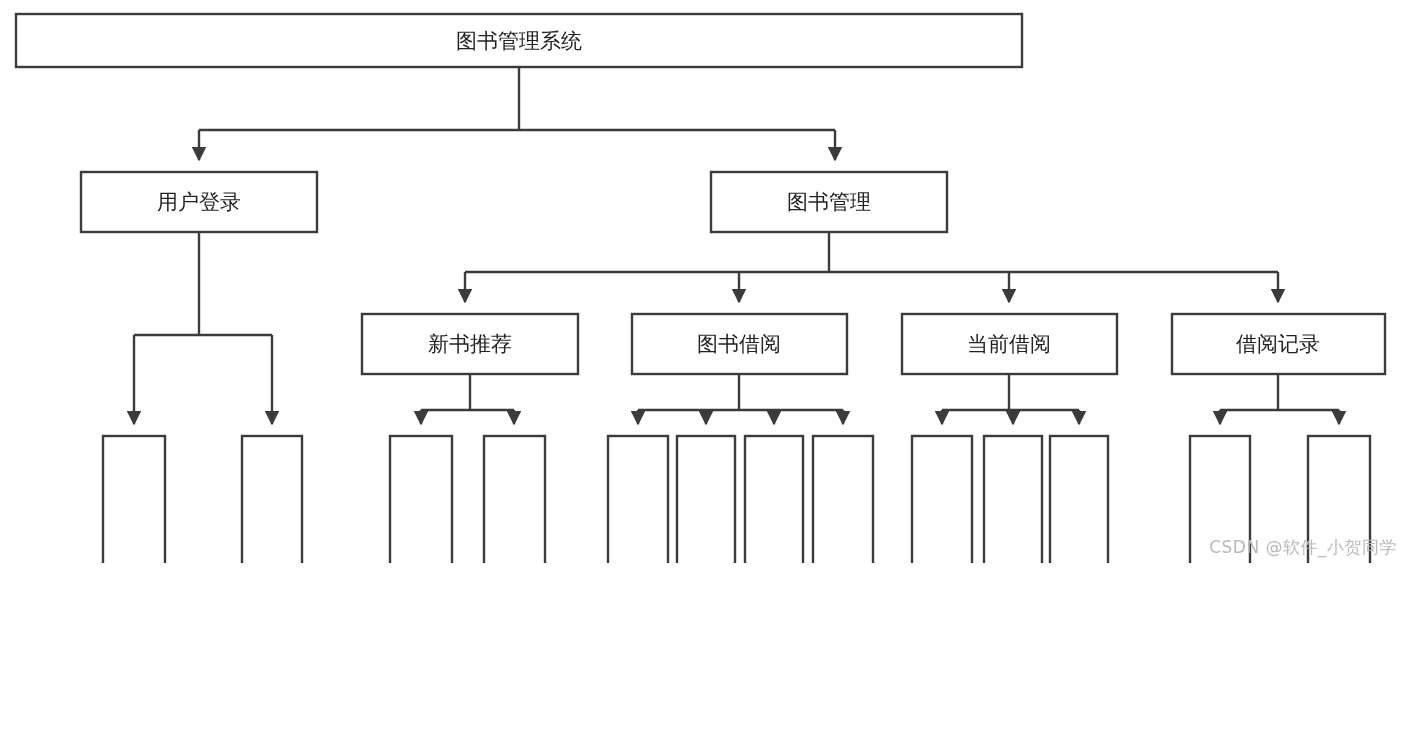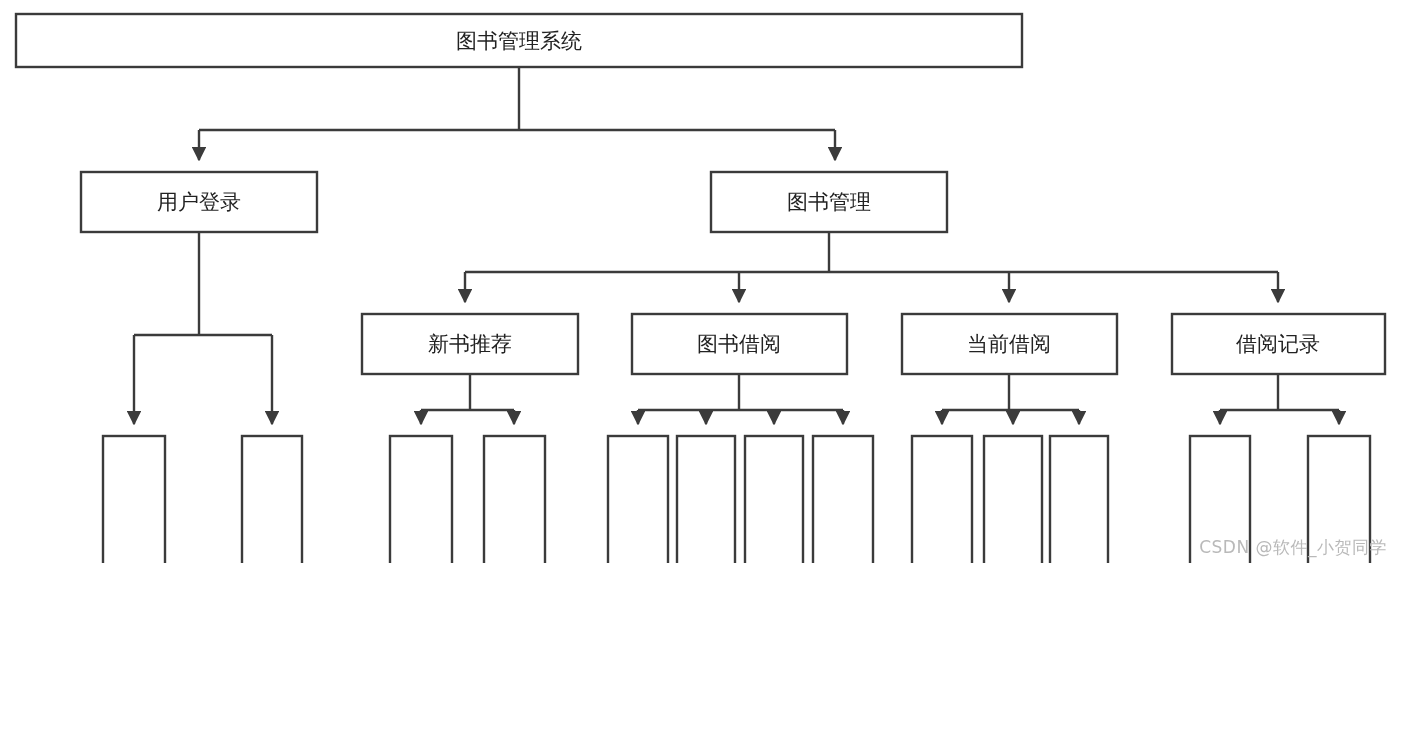--- a/index.html
+++ b/index.html
@@ -62,21 +62,21 @@
     justify-content: center;
     white-space: nowrap;
     pointer-events: none;
     user-select: none;
   }
   .leaf-label.centered {
     align-items: center;
   }
   #watermark {
     position: absolute;
-    right: 18px;
+    right: 8px;
     bottom: 4px;
     color: #b9b9b9;
     font-size: 17px;
     font-family: "DejaVu Sans", "Liberation Sans", sans-serif;
     letter-spacing: 0.5px;
     white-space: nowrap;
     user-select: none;
   }
 </style>
 </head>

